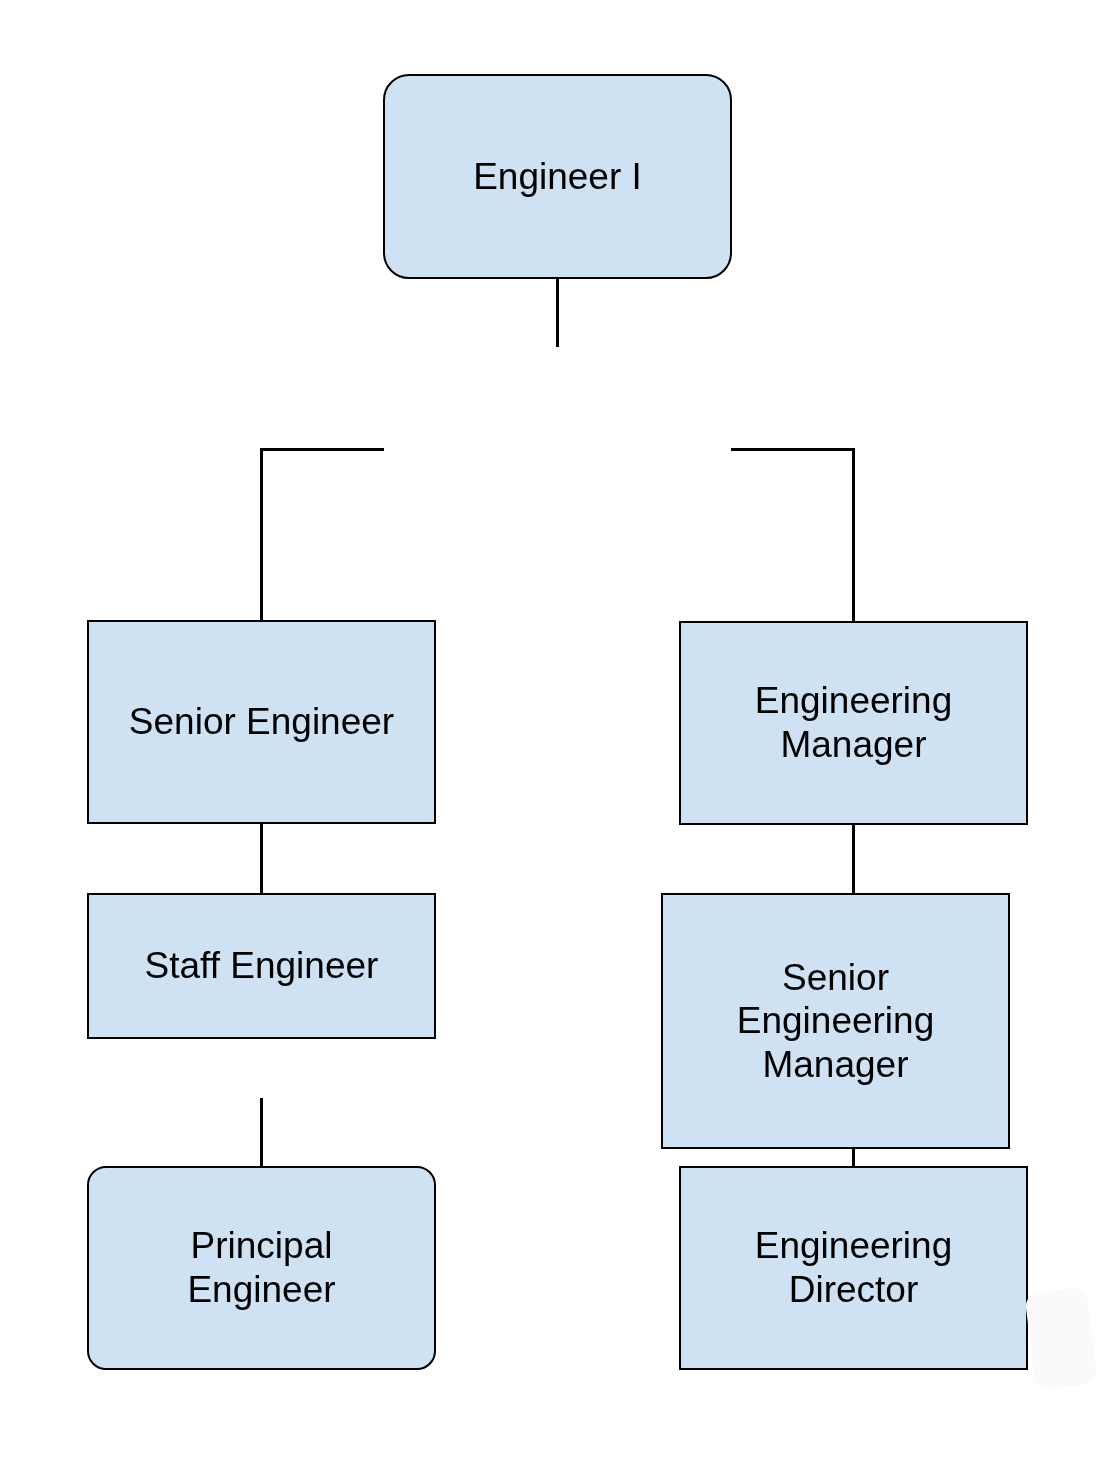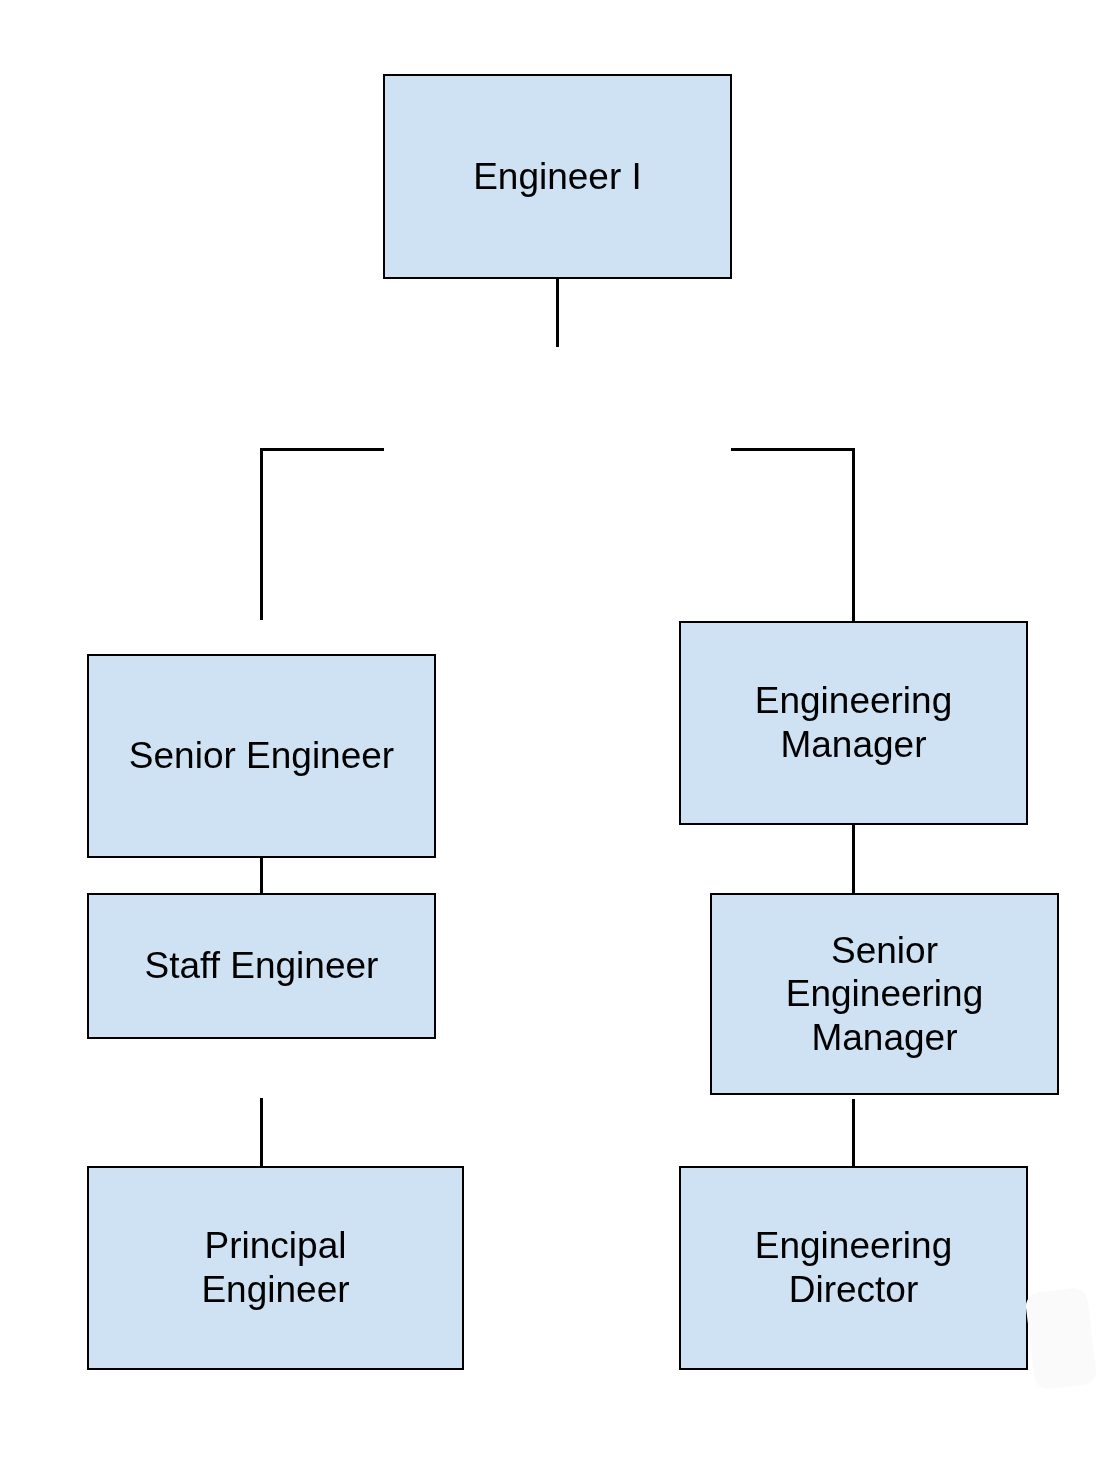--- a/index.html
+++ b/index.html
@@ -26,27 +26,27 @@
     align-items: center;
     justify-content: center;
   }
   .node .label {
     color: #000000;
     font-size: 37px;
     line-height: 1.18;
     text-align: center;
     white-space: pre-line;
   }
-  .n-e1  { left: 383px; top: 74px;   width: 349px; height: 205px; }
+  .n-e1  { left: 383px; top: 74px;   width: 349px; height: 205px; border-radius: 26px; }
   .n-e2  { left: 383px; top: 347px;  width: 349px; height: 204px; }
-  .n-se  { left: 87px;  top: 654px;  width: 349px; height: 204px; }
+  .n-se  { left: 87px;  top: 620px;  width: 349px; height: 204px; }
   .n-st  { left: 87px;  top: 893px;  width: 349px; height: 146px; }
-  .n-pe  { left: 87px;  top: 1166px; width: 377px; height: 204px; }
+  .n-pe  { left: 87px;  top: 1166px; width: 349px; height: 204px; border-radius: 19px; }
   .n-em  { left: 679px; top: 621px;  width: 349px; height: 204px; }
-  .n-sem { left: 710px; top: 893px;  width: 349px; height: 202px; }
+  .n-sem { left: 661px; top: 893px;  width: 349px; height: 256px; }
   .n-ed  { left: 679px; top: 1166px; width: 349px; height: 204px; }
   
   .edge {
     position: absolute;
     background: var(--connector, #000000);
   }
   .edge.v { width: 2.5px; }
   .edge.h { height: 2.5px; }
   .e-e1-e2      { left: 556px; top: 279px;  height: 68px; }
   .e-e2-left-h  { left: 261px; top: 448px;  width: 123px; }

